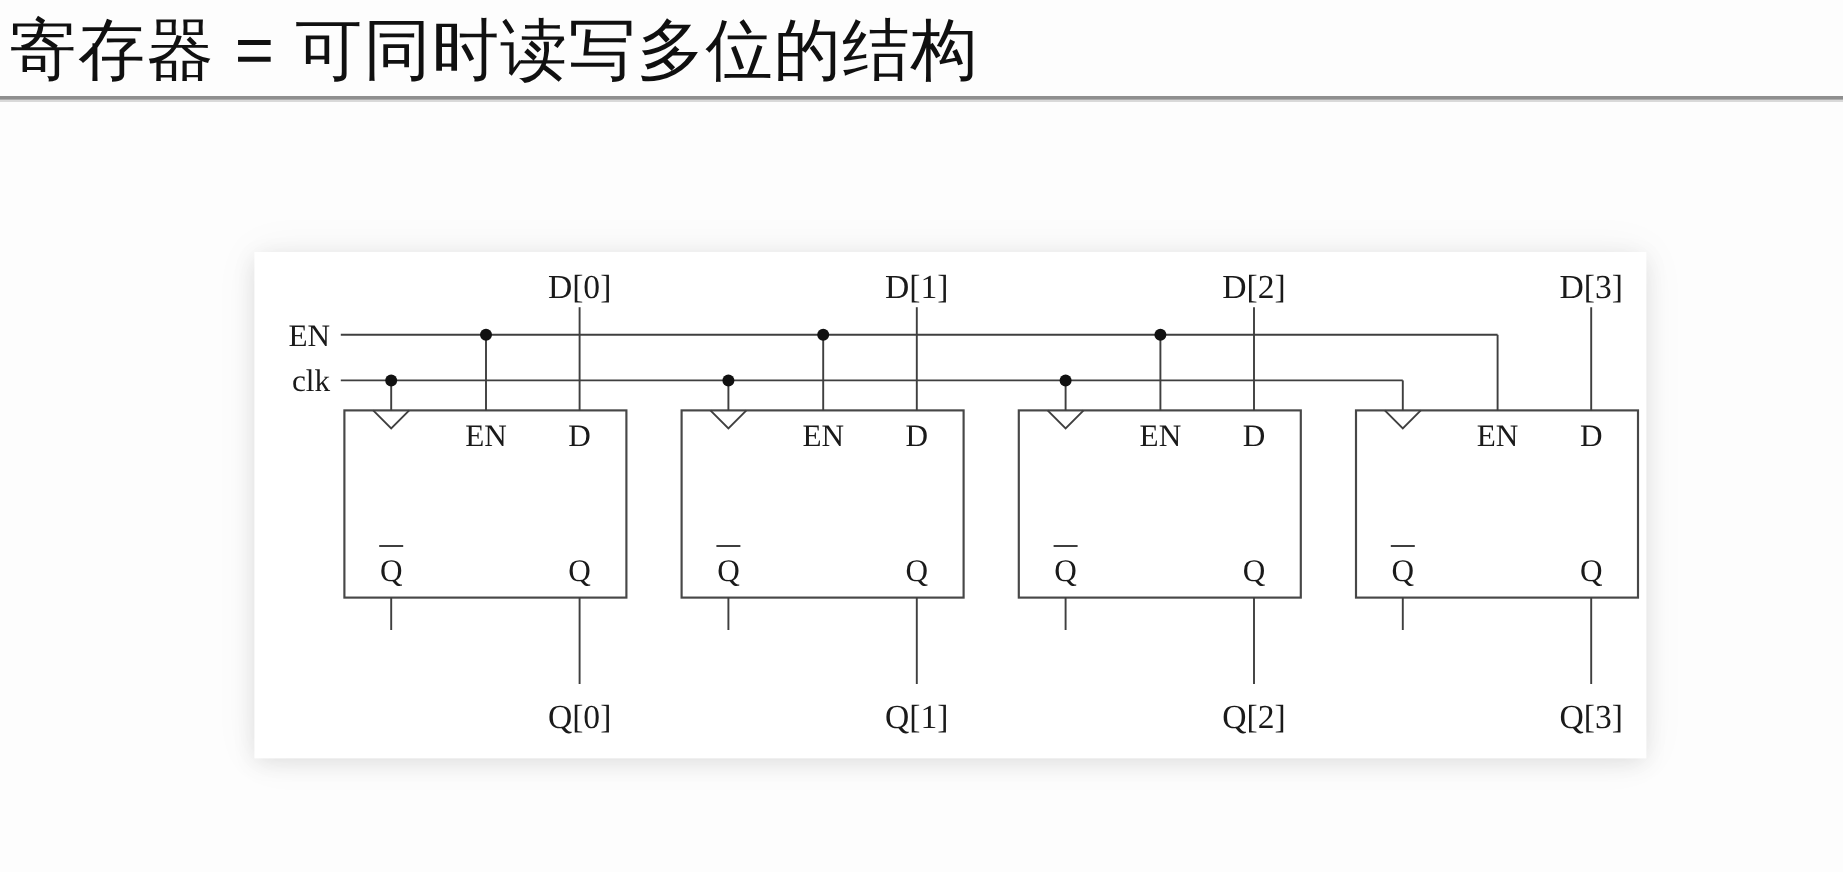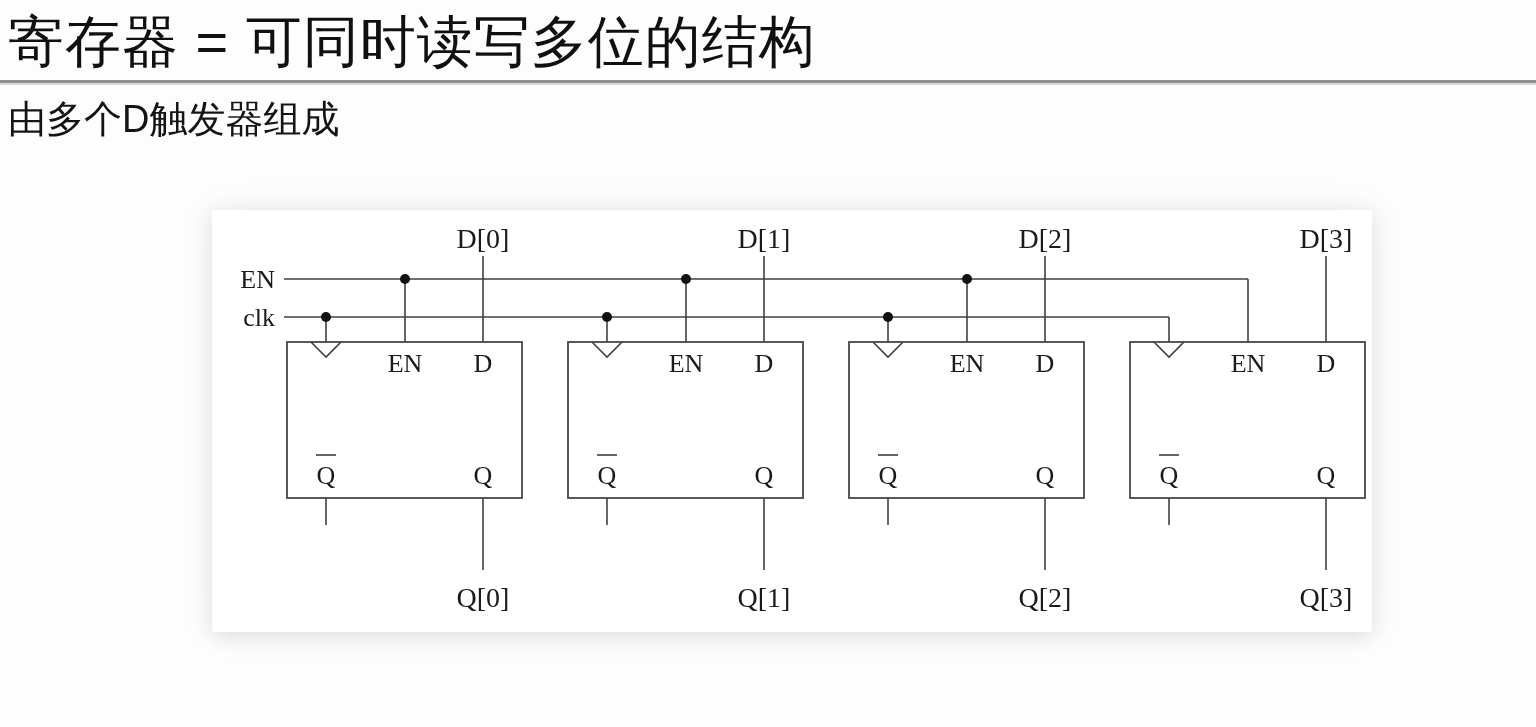--- a/index.html
+++ b/index.html
@@ -61,21 +61,20 @@
   .lbl    { font-size: 26px; }
   .siglbl { font-size: 28px; }
 </style>
 </head>
 <body>
 
 <div class="slide">
 
   <h1 class="page-title">寄存器 = 可同时读写多位的结构</h1>
   <div class="title-underline"></div>
-  <p class="subtitle">由多个D触发器组成</p>
 
   <div class="diagram-panel">
     <svg width="1160" height="422" viewBox="0 0 1160 422">
 
       <text x="63" y="78" text-anchor="end" class="lbl">EN</text>
       <text x="63" y="116" text-anchor="end" class="lbl">clk</text>
       <line x1="72" y1="69" x2="1036" y2="69" class="wire"></line>
       <line x1="72" y1="107" x2="957" y2="107" class="wire"></line>
 
       <g transform="translate(75,0)">

